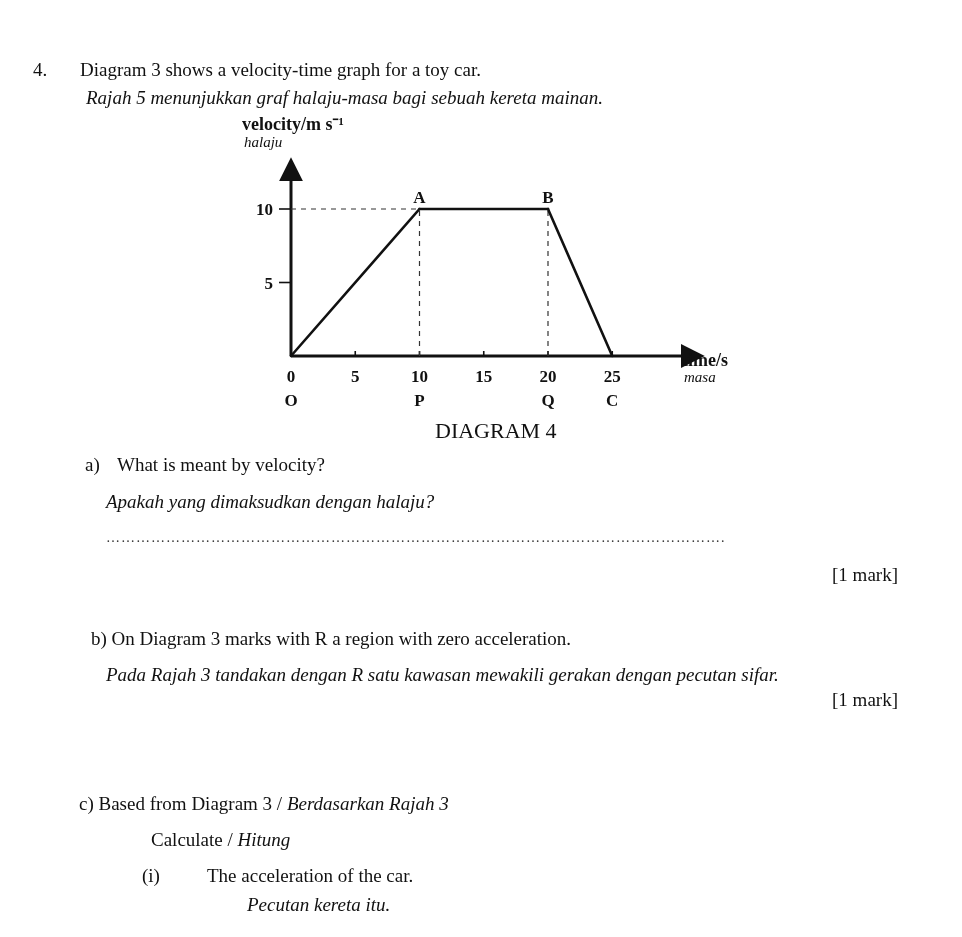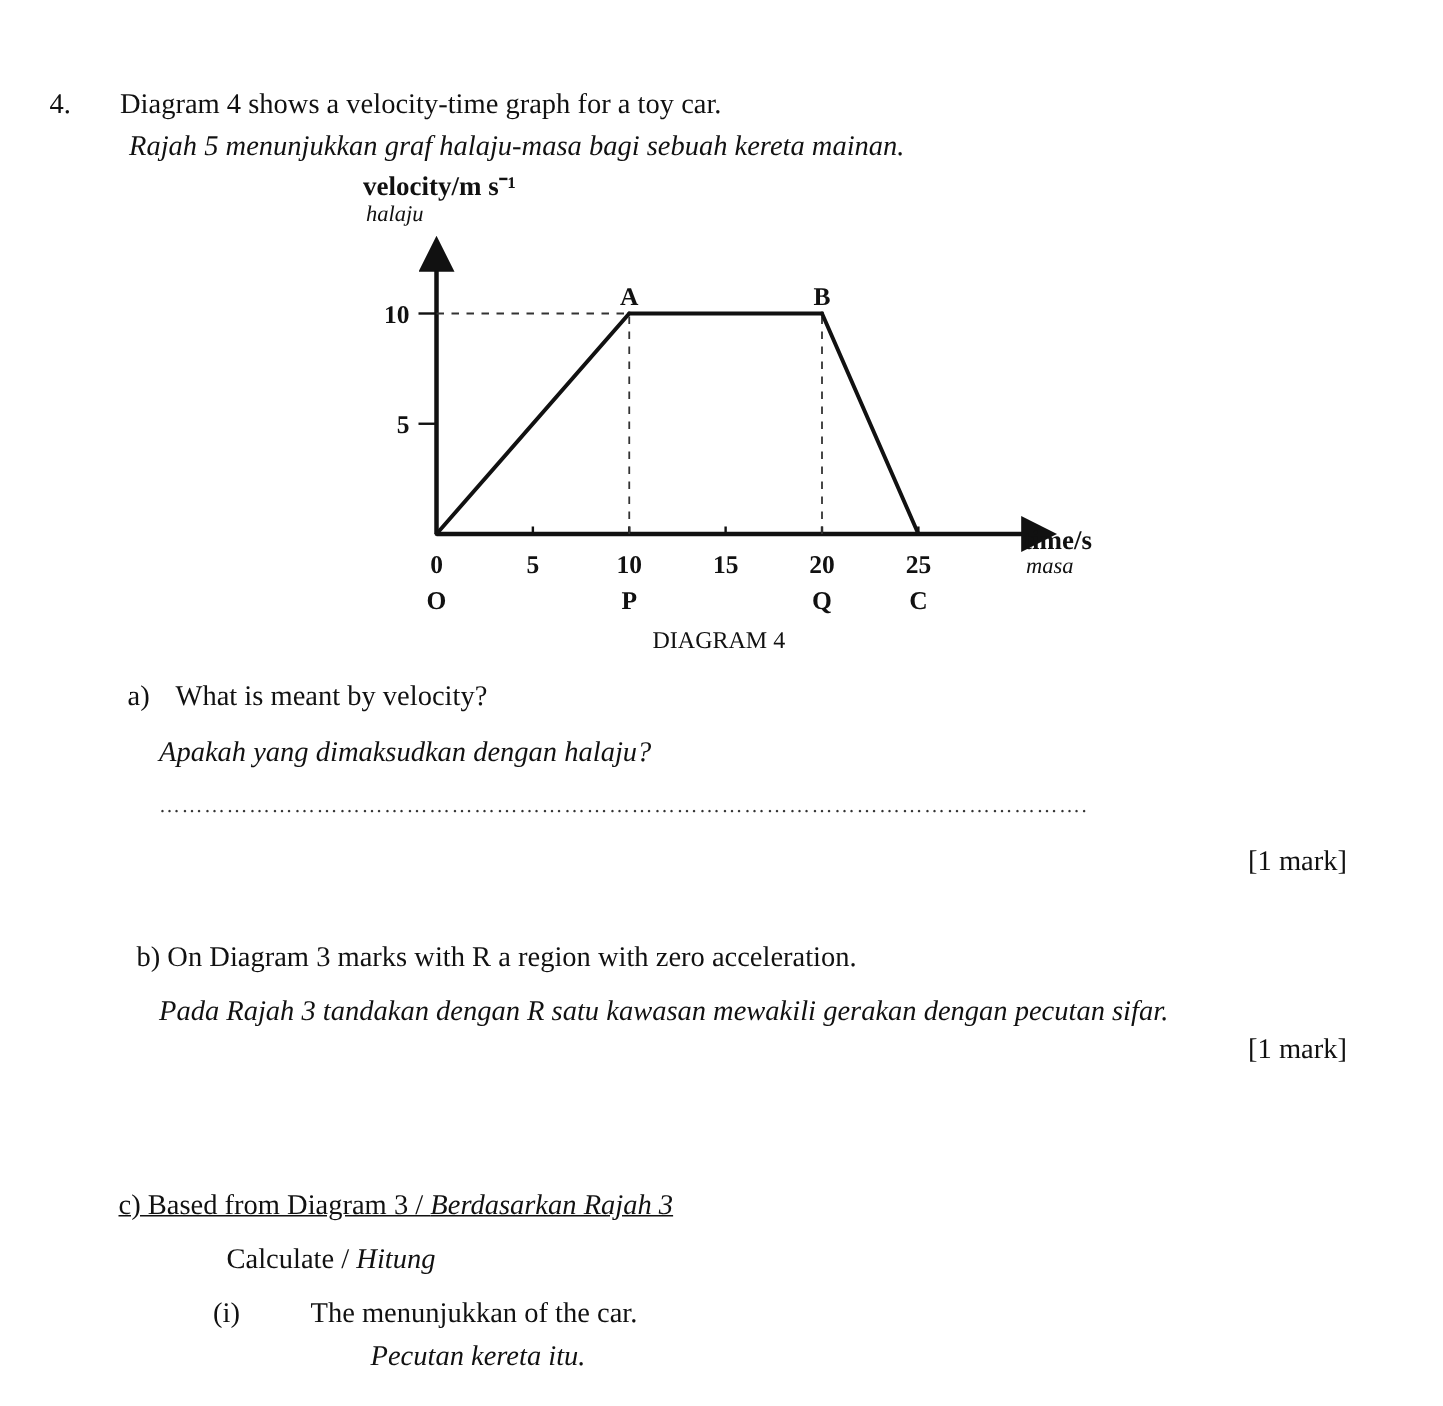--- a/index.html
+++ b/index.html
@@ -9,21 +9,21 @@
   .it { font-style: italic; }
   #graph { position: absolute; left: 230px; top: 110px; }
   #graph text { font-family: "Liberation Serif", serif; fill: #111; }
   .dots { position: absolute; left: 106px; top: 530px; width: 785px; overflow: hidden;
           white-space: nowrap; letter-spacing: 1px; font-size: 14px; color: #333; }
 </style>
 </head>
 <body>
 
 <div class="t" style="left:33px; top:60px;">4.</div>
-<div class="t" style="left:80px; top:60px;">Diagram 4 shows a velocity-time graph for a toy car.</div>
+<div class="t" style="left:80px; top:60px;">Diagram 3 shows a velocity-time graph for a toy car.</div>
 <div class="t it" style="left:86px; top:88px;">Rajah 5 menunjukkan graf halaju-masa bagi sebuah kereta mainan.</div>
 
 <svg id="graph" width="520" height="305">
   <defs>
     <marker id="arrow" viewBox="0 0 10 10" refX="8" refY="5" markerWidth="8" markerHeight="8" orient="auto-start-reverse">
       <path d="M0,0 L10,5 L0,10 z" fill="#111"></path>
     </marker>
   </defs>
   <g id="axes">
       <line x1="61" y1="246" x2="61" y2="52" stroke="#111" stroke-width="3" marker-end="url(#arrow)"></line>
@@ -63,33 +63,33 @@
       <text x="189.5" y="296" font-size="17" text-anchor="middle" font-weight="bold">P</text>
       <text x="318" y="296" font-size="17" text-anchor="middle" font-weight="bold">Q</text>
       <text x="382.25" y="296" font-size="17" text-anchor="middle" font-weight="bold">C</text>
       <text x="12" y="20" font-size="18" text-anchor="start" font-weight="bold">velocity/m s⁻¹</text>
       <text x="14" y="37" font-size="15" text-anchor="start" font-style="italic" fill="#777">halaju</text>
       <text x="452" y="256" font-size="18" text-anchor="start" font-weight="bold">time/s</text>
       <text x="454" y="272" font-size="15" text-anchor="start" font-style="italic" fill="#777">masa</text>
     </g>
 </svg>
 
-<div class="t" style="left:435px; top:420px; font-size:16px;">DIAGRAM 4</div>
+<div class="t" style="left:435px; top:420px; font-size:22px;">DIAGRAM 4</div>
 
 <div class="t" style="left:85px; top:455px;">a)</div>
 <div class="t" style="left:117px; top:455px;">What is meant by velocity?</div>
 <div class="t it" style="left:106px; top:492px;">Apakah yang dimaksudkan dengan halaju?</div>
 <div class="dots">…………………………………………………………………………………………………………….</div>
 <div class="t" style="right:64px; top:565px;">[1 mark]</div>
 
 <div class="t" style="left:91px; top:629px;">b) On Diagram 3 marks with R a region with zero acceleration.</div>
 <div class="t it" style="left:106px; top:665px;">Pada Rajah 3 tandakan dengan R satu kawasan mewakili gerakan dengan pecutan sifar.</div>
 <div class="t" style="right:64px; top:690px;">[1 mark]</div>
 
-<div class="t" style="left:79px; top:794px;text-decoration:underline;">
+<div class="t" style="left:79px; top:794px;">
   <span>c) Based from Diagram 3  / </span><span class="it">Berdasarkan Rajah 3</span>
 </div>
 <div class="t" style="left:105px; top:830px;margin-left:46px;">
   <span>Calculate / </span><span class="it">Hitung</span>
 </div>
 <div class="t" style="left:142px; top:866px;">(i)</div>
-<div class="t" style="left:207px; top:866px;">The menunjukkan of the car.</div>
+<div class="t" style="left:207px; top:866px;">The acceleration of the car.</div>
 <div class="t it" style="left:207px; top:895px;margin-left:40px;">Pecutan kereta itu.</div>
 
 </body></html>

